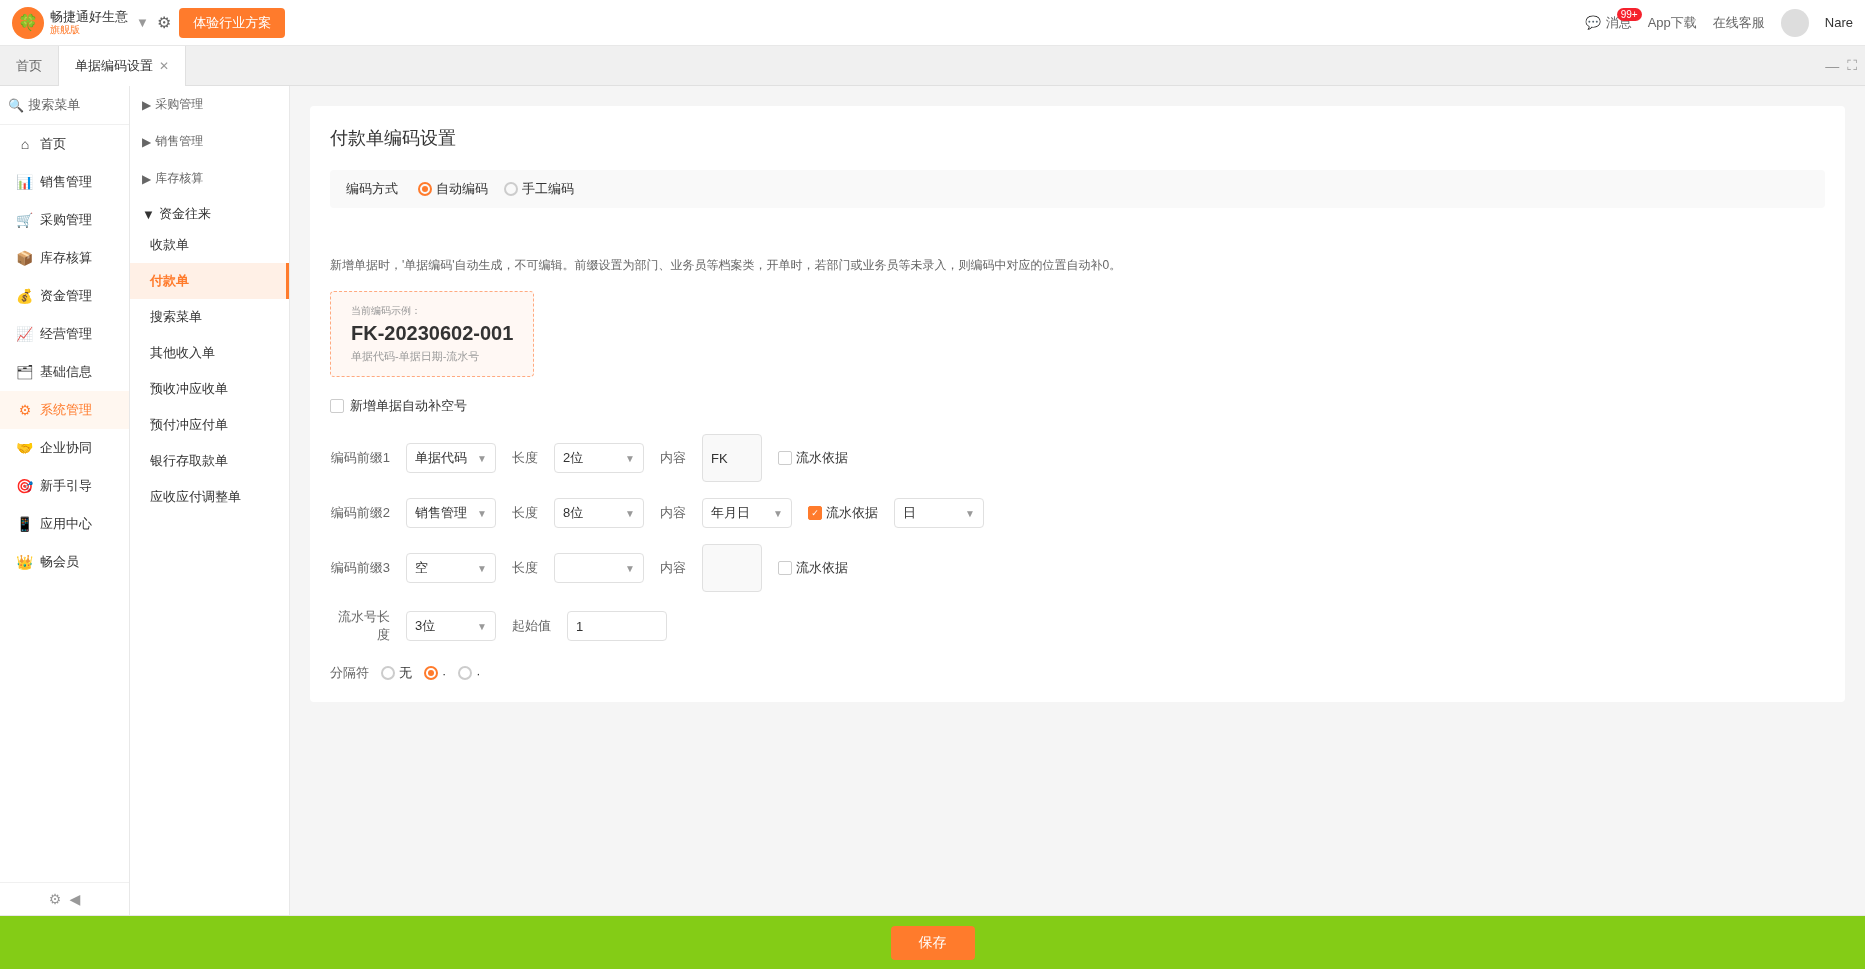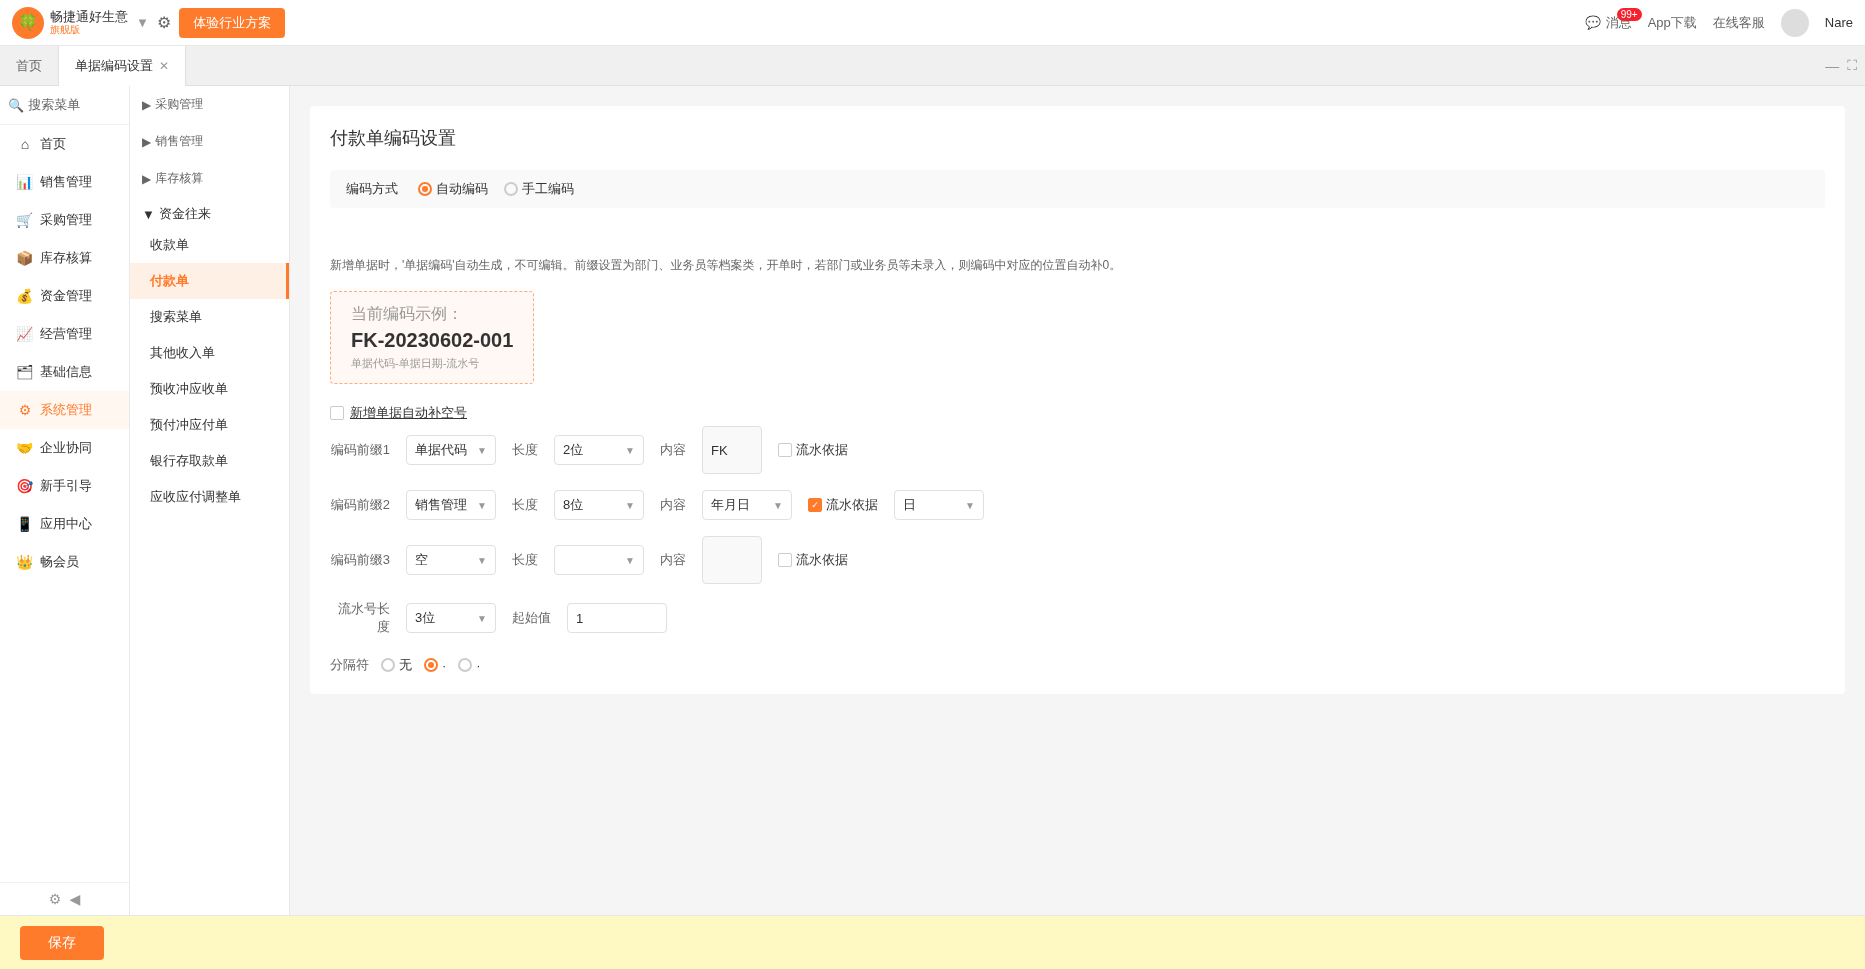--- a/index.html
+++ b/index.html
@@ -63,26 +63,26 @@
     .radio-group { display: flex; align-items: center; gap: 16px; }
     .radio-item { display: flex; align-items: center; gap: 4px; cursor: pointer; font-size: 13px; }
     .radio-dot { width: 14px; height: 14px; border-radius: 50%; border: 2px solid #ccc; display: flex; align-items: center; justify-content: center; }
     .radio-dot.checked { border-color: #ff7b2c; }
     .radio-dot.checked::after { content: ''; width: 6px; height: 6px; border-radius: 50%; background: #ff7b2c; }
 
     .info-text { font-size: 12px; color: #666; margin-bottom: 16px; line-height: 1.6; margin-top: 48px; }
 
     
     .example-box { display: inline-block; border: 1px dashed #ffaa80; background: #fff8f4; border-radius: 4px; padding: 12px 20px; margin-bottom: 20px; min-width: 200px; }
-    .example-label { font-size: 16px; color: #999; margin-bottom: 4px; }
+    .example-label { font-size: 10px; color: #999; margin-bottom: 4px; }
     .example-code { font-size: 20px; font-weight: bold; color: #333; }
     .example-desc { font-size: 11px; color: #999; margin-top: 4px; }
 
     
-    .auto-fill-row { display: flex; align-items: center; gap: 6px; margin-bottom: 4px; font-size: 13px; color: #333; text-decoration: underline; }
+    .auto-fill-row { display: flex; align-items: center; gap: 6px; margin-bottom: 19px; font-size: 13px; color: #333; }
     .checkbox-box { width: 14px; height: 14px; border: 1px solid #ccc; border-radius: 2px; display: flex; align-items: center; justify-content: center; cursor: pointer; }
 
     
     .setting-row { display: flex; align-items: center; gap: 16px; margin-bottom: 16px; flex-wrap: wrap; }
     .setting-label { color: #666; font-size: 13px; width: 60px; text-align: right; flex-shrink: 0; }
     .select-box { height: 30px; border: 1px solid #e0e0e0; border-radius: 4px; padding: 0 8px; display: flex; align-items: center; justify-content: space-between; cursor: pointer; background: #fff; min-width: 90px; font-size: 13px; color: #333; gap: 6px; }
     .select-box .arrow { color: #999; font-size: 10px; }
     .setting-sub-label { color: #666; font-size: 13px; flex-shrink: 0; }
     .content-input { height: 48px; border: 1px solid #e0e0e0; border-radius: 4px; padding: 0 8px; display: flex; align-items: center; background: #f9f9f9; min-width: 60px; font-size: 13px; color: #333; }
     .waterflow-check { display: flex; align-items: center; gap: 4px; cursor: pointer; font-size: 13px; color: #333; }
@@ -95,21 +95,21 @@
 
     
     .sep-row { display: flex; align-items: center; gap: 12px; margin-top: 20px; }
     .sep-label { color: #666; font-size: 13px; }
     .sep-radio { display: flex; align-items: center; gap: 4px; cursor: pointer; font-size: 13px; color: #333; }
     .sep-dot { width: 14px; height: 14px; border-radius: 50%; border: 2px solid #ccc; display: flex; align-items: center; justify-content: center; }
     .sep-dot.checked { border-color: #ff7b2c; }
     .sep-dot.checked::after { content: ''; width: 6px; height: 6px; border-radius: 50%; background: #ff7b2c; }
 
     
-    .footer { height: 54px; background: #fef9c3; border-top: 1px solid #e8e8e8; display: flex; align-items: center; justify-content: flex-start; padding: 0 20px; flex-shrink: 0; }
+    .footer { height: 54px; background: #84cc16; border-top: 1px solid #e8e8e8; display: flex; align-items: center; justify-content: center; padding: 0 20px; flex-shrink: 0; }
     .btn-save { background: #ff7b2c; color: white; border: none; border-radius: 4px; padding: 8px 28px; cursor: pointer; font-size: 14px; }
   </style>
 </head>
 <body>
 
 <div class="topbar">
   <div class="topbar-left">
     <div class="brand-logo">
       <div class="brand-icon">🍀</div>
       <div class="brand-text">

